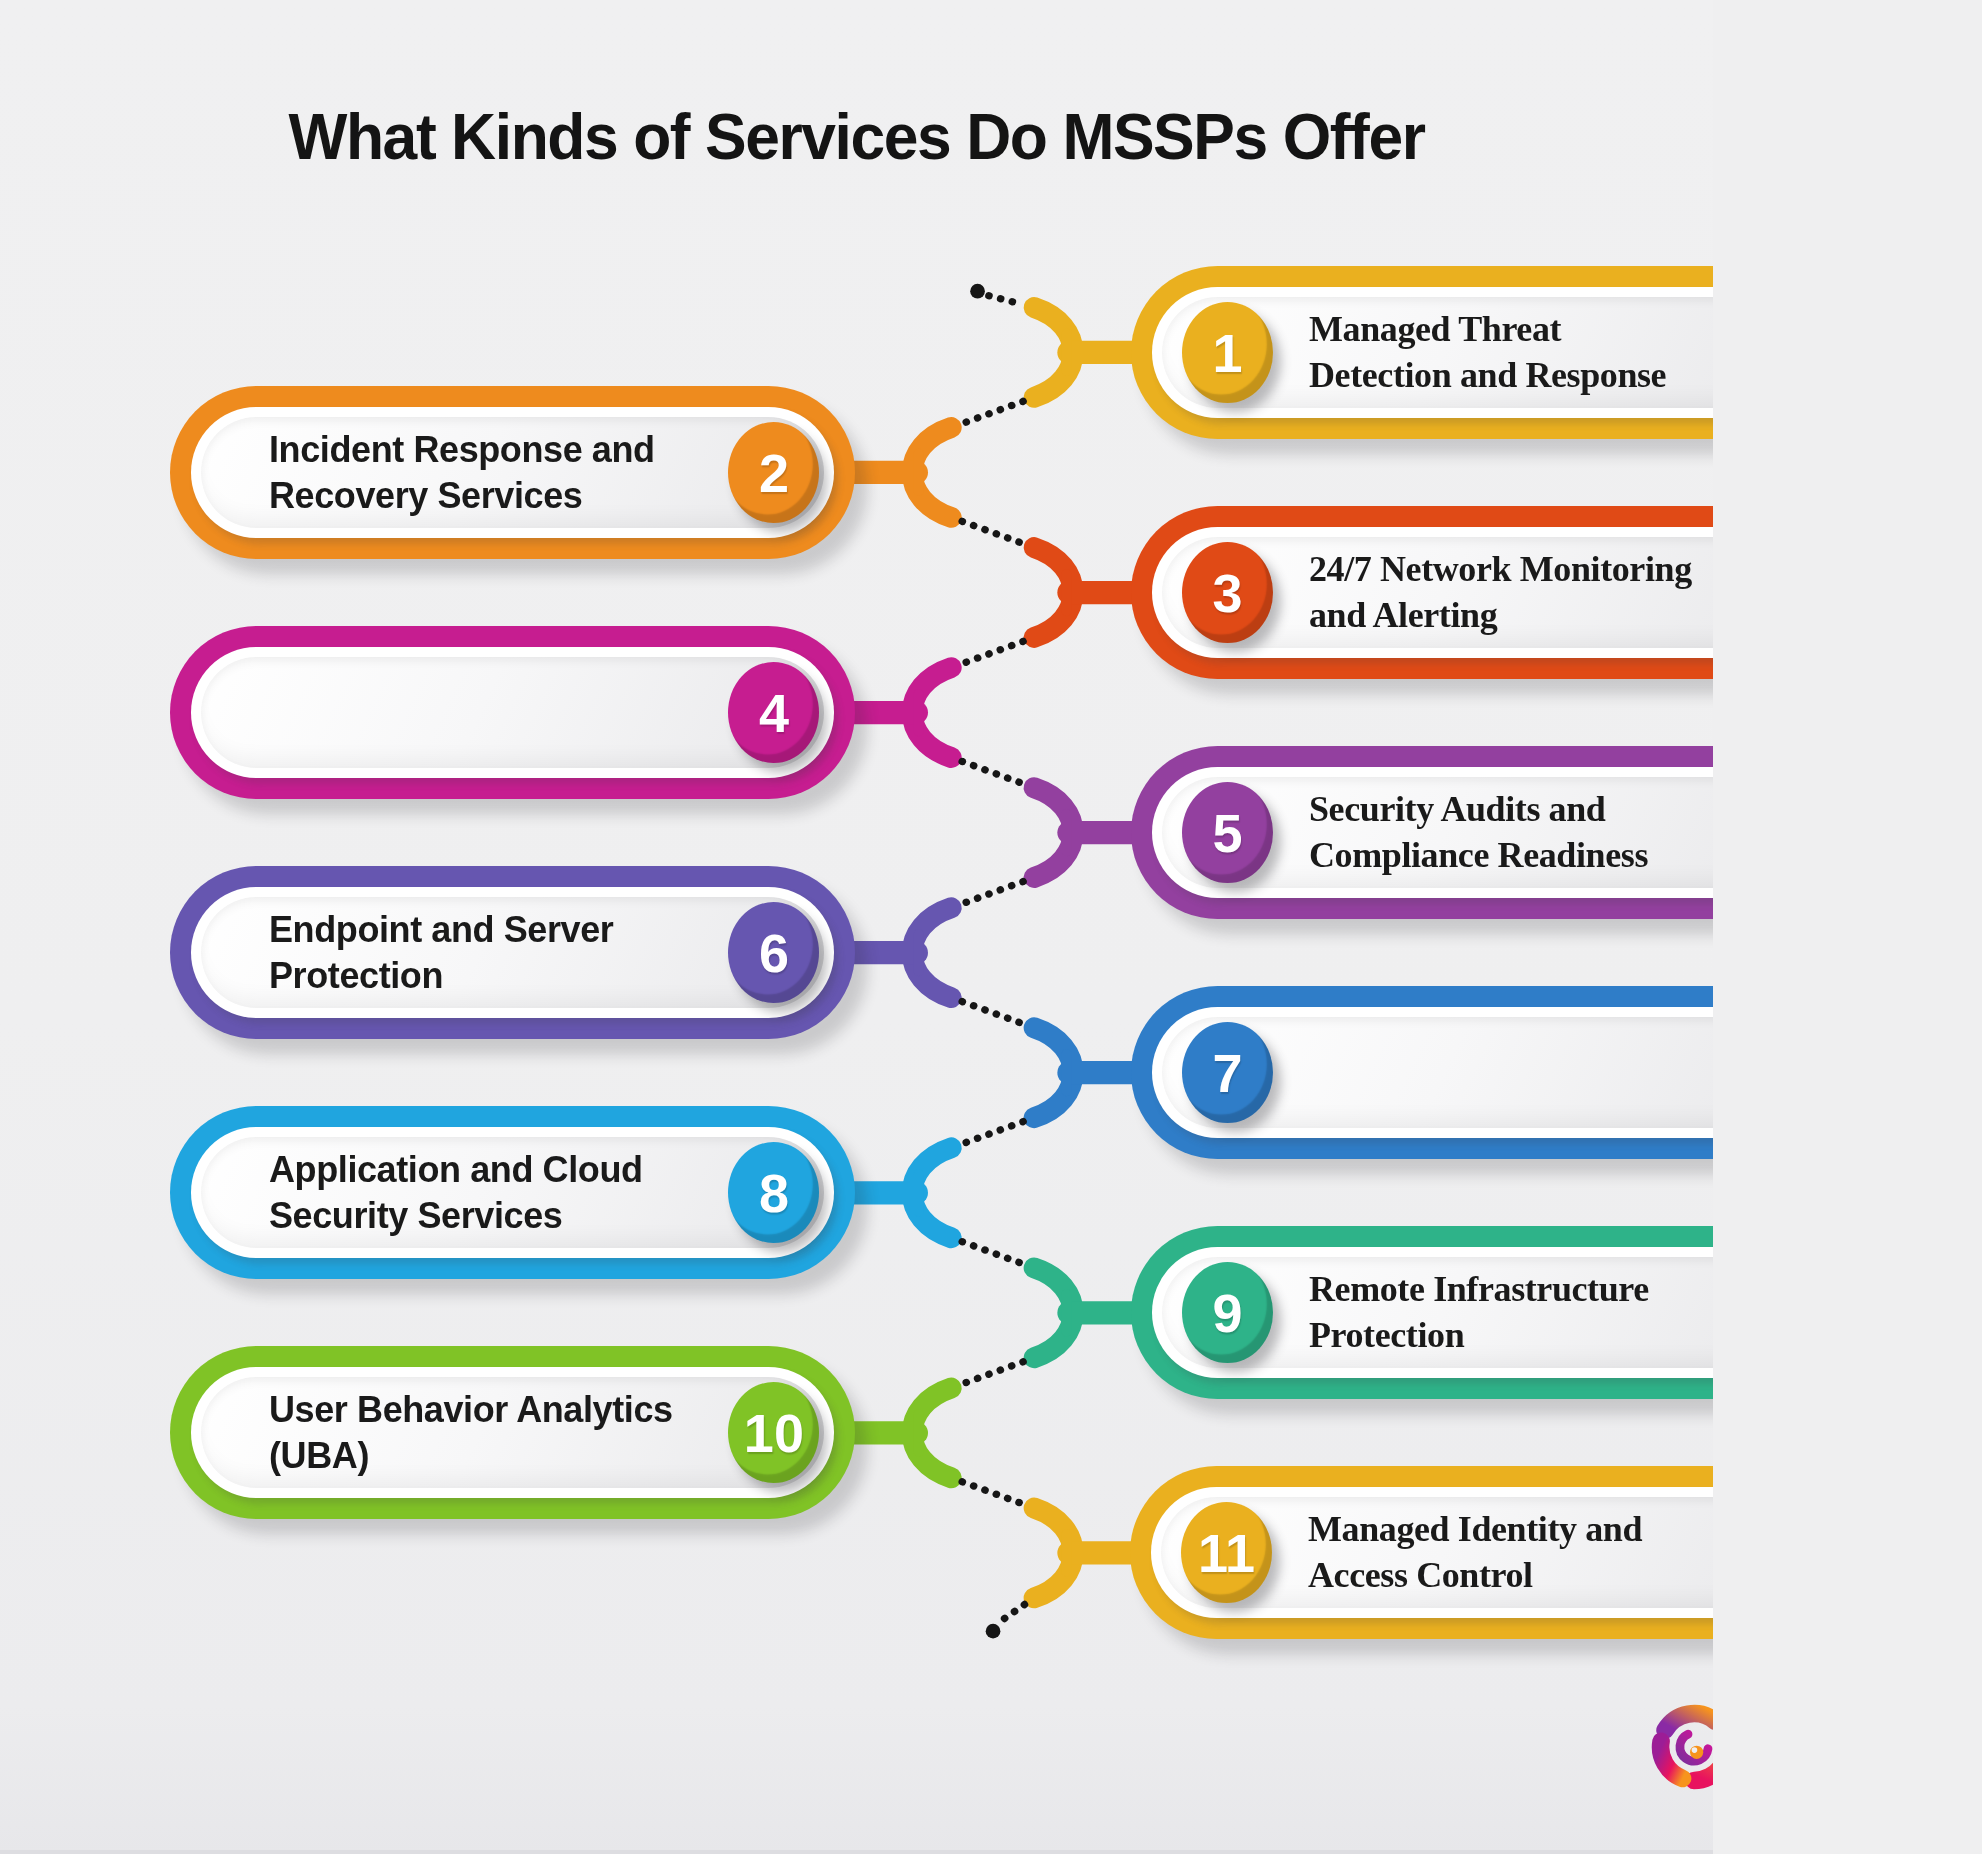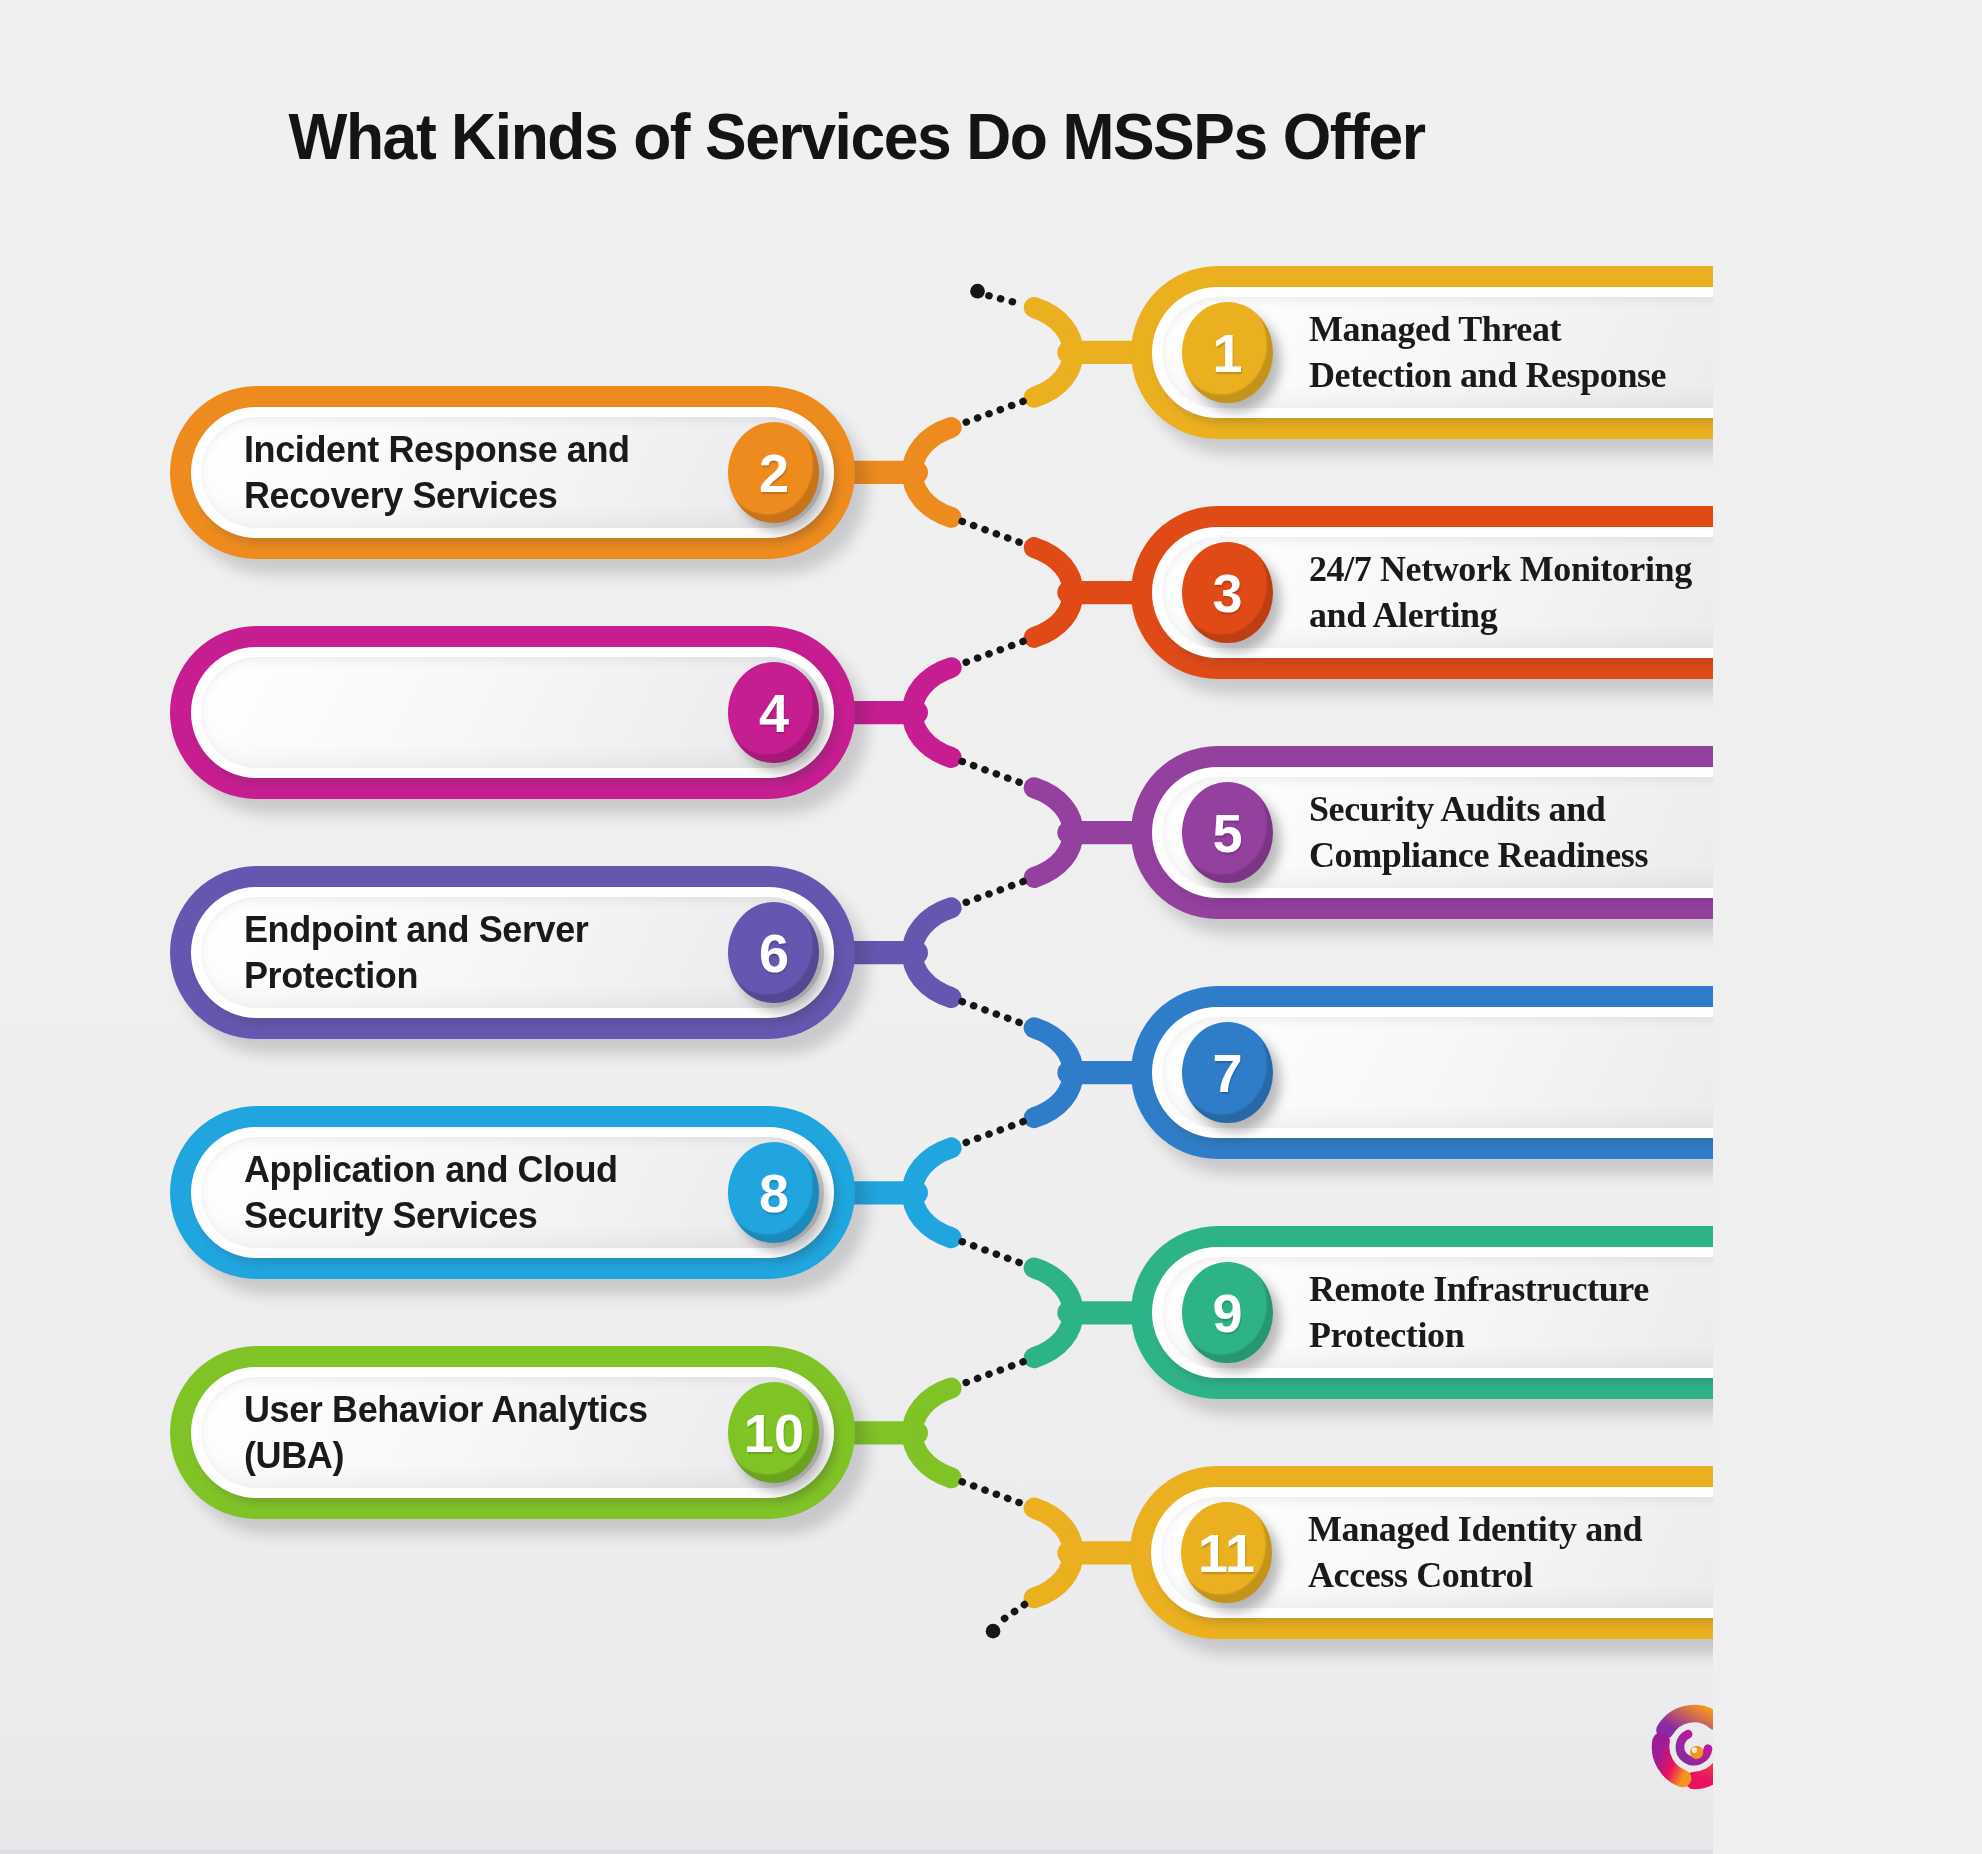--- a/index.html
+++ b/index.html
@@ -42,21 +42,21 @@
   .side-left  .pill-card{flex-direction:row-reverse;justify-content:space-between;padding:0 4.6px 0 43px;}
   .num{
     flex:0 0 auto;width:91px;height:101px;border-radius:50%;
     display:flex;align-items:center;justify-content:center;
     color:#ffffff;font-size:54px;font-weight:700;
     box-shadow:7.7px 9.3px 11px rgba(50,50,55,0.32), inset -6.2px -8.5px 1.5px rgba(0,0,0,0.16);
     text-shadow:0.8px 1.5px 1.5px rgba(0,0,0,0.18);
   }
   .label{
     font-size:36px;font-weight:700;color:#1a1a1a;
-    line-height:1.26;white-space:pre-line;letter-spacing:-0.4px;
+    line-height:1.26;white-space:pre-line;letter-spacing:-0.4px;margin-left:25px;
   }
   .brand{
     position:absolute;left:1650px;top:1701px;height:91px;z-index:2;
     display:flex;align-items:center;
   }
   .brand-word{
     font-size:64px;font-weight:600;color:#2e2e2e;letter-spacing:0.8px;margin-left:12.4px;
   }
   .brand-tm{
     font-size:11px;font-weight:700;color:#2e2e2e;align-self:flex-start;margin-top:7.7px;margin-left:3.1px;

